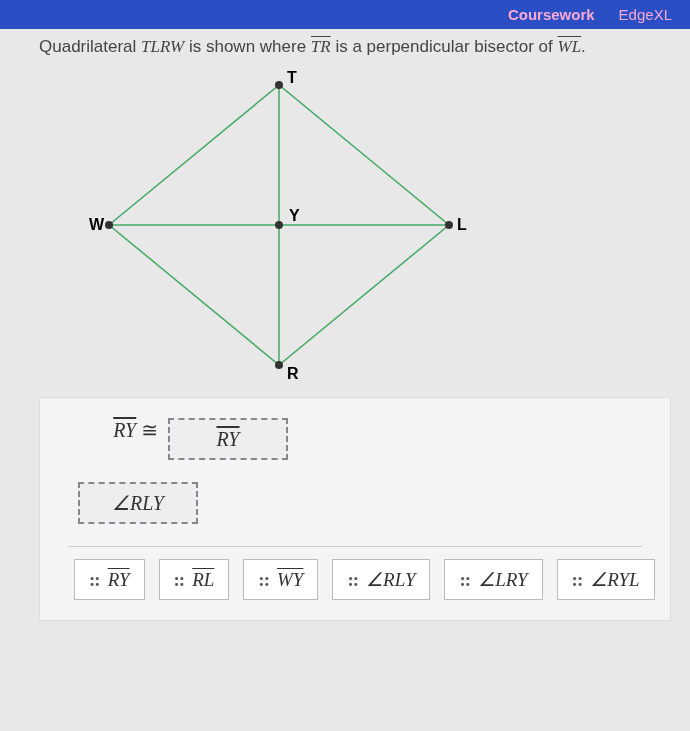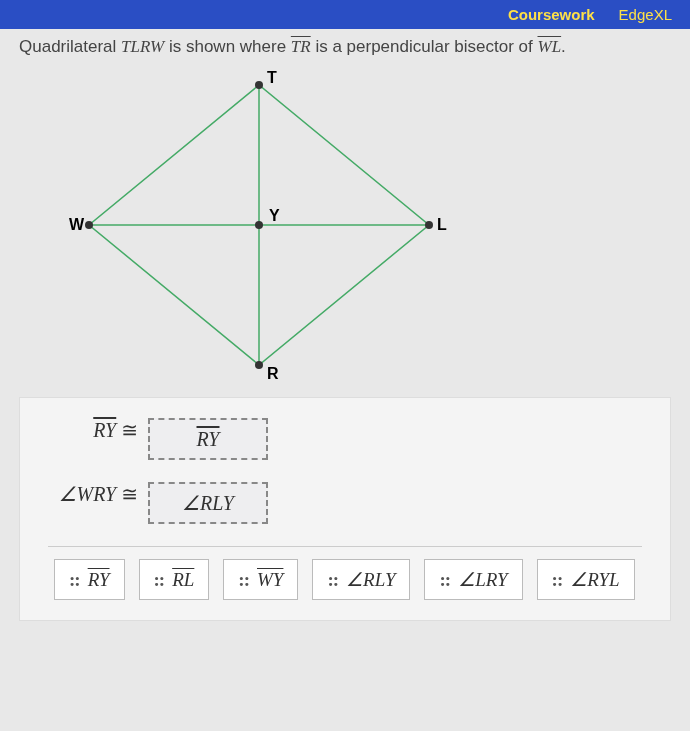--- a/index.html
+++ b/index.html
@@ -6,29 +6,29 @@
     body {
       font-family: Arial, sans-serif;
       background: #e8e8e8;
       width: 690px;
       height: 731px;
       overflow: hidden;
       color: #333;
     }
     .header {
       background: #2a4ec4;
-      color: #fde047;
+      color: #f9a8d4;
       padding: 6px 18px;
       display: flex;
       justify-content: flex-end;
       gap: 24px;
       font-size: 15px;
     }
     .header span:first-child { font-weight: bold; }
-    .content { padding: 8px 19px; }
+    .content { padding: 8px 19px; margin-left: 20px; }
     .prompt {
       font-size: 17px;
       color: #444;
       margin-bottom: 8px;
     }
     .mi { font-family: 'Times New Roman', serif; font-style: italic; }
     .overline { text-decoration: overline; }
     .diagram { margin: 4px 0 8px 40px; }
     .question {
       font-size: 17px;
@@ -134,21 +134,20 @@
   <div class="answers">
 
     <div class="row">
       <span class="lhs"><span class="overline">RY</span> <span class="cong">≅</span></span>
       <div class="dropzone filled">
         <span class="val overline">RY</span>
       </div>
     </div>
 
     <div class="row">
-      <span class="lhs"><span>∠WRY</span> <span class="cong">≅</span></span>
       <div class="dropzone filled">
         <span class="val">∠RLY</span>
       </div>
     </div>
 
 
     <div class="tiles">
       <div class="tile">
           <span class="grip">::</span>
           <span class="overline">RY</span>

